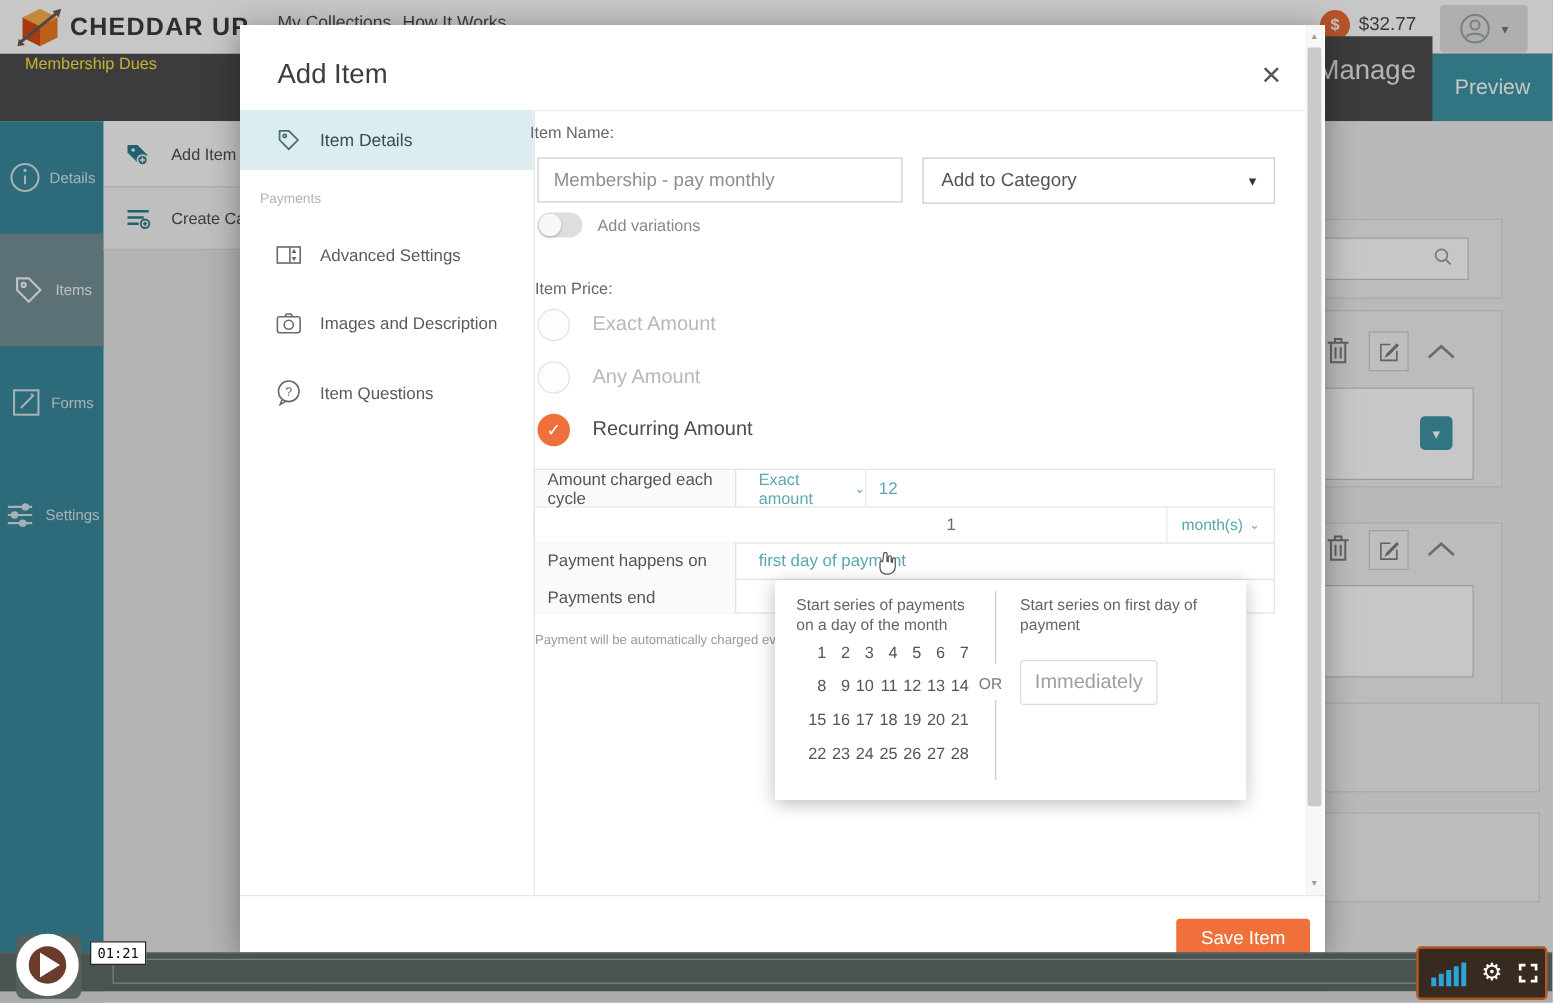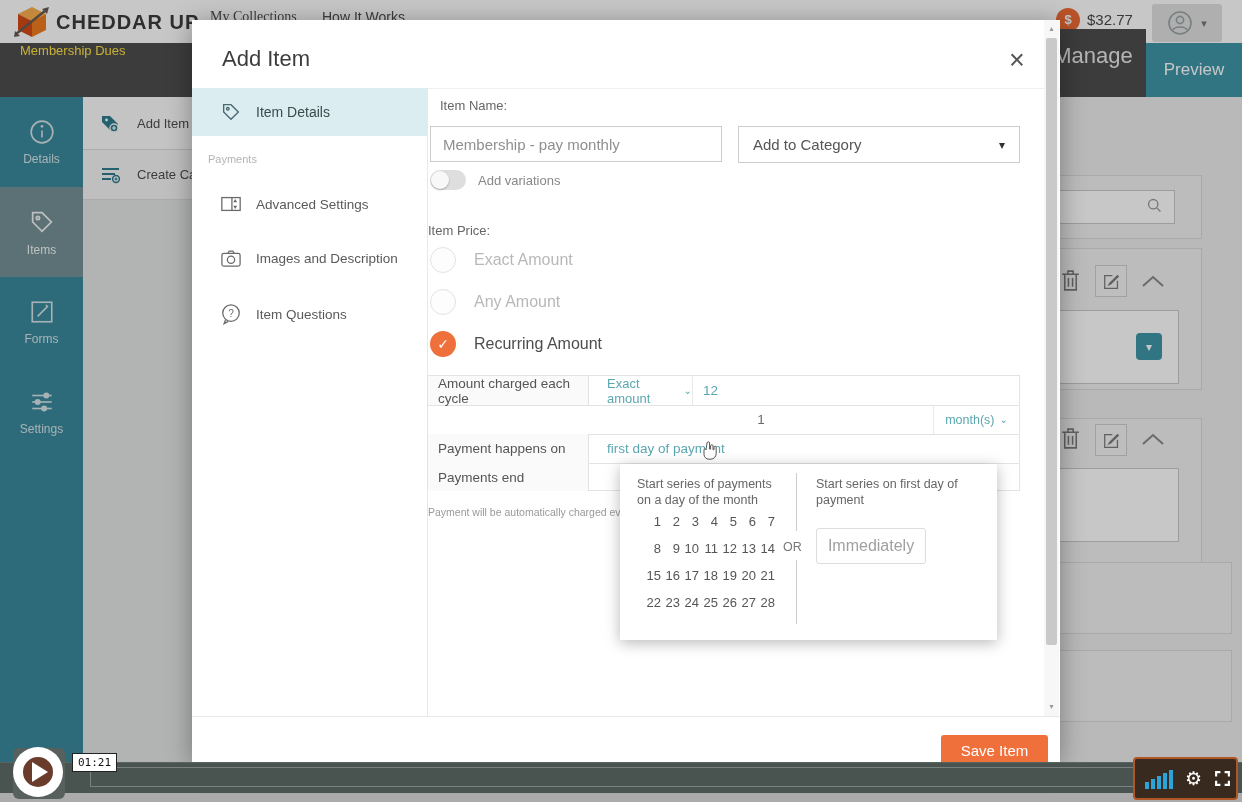--- a/index.html
+++ b/index.html
@@ -7,37 +7,37 @@
          font-family:"Liberation Sans",sans-serif;color:#444;}
   .abs{position:absolute;}
   svg{display:block;}
 
   
   .bg{position:absolute;inset:0;z-index:1;}
   .topbar{left:0;top:0;width:1242px;height:43px;background:#ffffff;}
   .brand{left:56px;top:11px;font-size:20px;font-weight:bold;letter-spacing:1px;color:#3b3b3b;}
   .logo{left:13px;top:4px;}
   .nav-link{top:9px;font-size:14px;color:#4f4f4f;}
-  .nav-1{left:210px;font-family:Liberation Serif, serif;} .nav-2{left:322px;}
+  .nav-1{left:222px;} .nav-2{left:322px;}
   .balance-badge{left:1056px;top:8px;width:24px;height:24px;border-radius:50%;background:#ef6b35;
                  color:#fff;font-size:13px;font-weight:bold;text-align:center;line-height:24px;}
   .balance-text{left:1087px;top:11px;font-size:15px;color:#4a4a4a;}
   .avatar-btn{left:1152px;top:4px;width:70px;height:38px;background:#e0e0e0;border-radius:3px;
               display:flex;align-items:center;justify-content:center;gap:8px;}
   .chev-small{font-size:11px;color:#777;}
 
   .coll-header{left:0;top:43px;width:1242px;height:54px;background:#4e4e4e;}
   .coll-title{left:20px;top:0;font-size:13px;color:#fde047;}
   .manage-btn{left:1040px;top:29px;width:106px;height:54px;background:#4e4e4e;color:#e8e8e8;
               font-size:22px;display:flex;align-items:center;justify-content:center;}
   .preview-btn{left:1146px;top:43px;width:96px;height:54px;background:#3f96a8;color:#fff;
                font-size:17px;display:flex;align-items:center;justify-content:center;}
 
   .sidebar{left:0;top:97px;width:83px;height:705px;background:#3a8a9e;}
-  .side-item{left:0;width:83px;height:90px;display:flex;flex-direction:column;align-items:center;
+  .side-item{left:0;width:83px;height:90px;display:flex;flex-direction:row;align-items:center;
              justify-content:center;gap:7px;color:#d6e4e8;font-size:12px;}
   .side-item.sel{background:#779197;color:#f2f6f6;}
   .si-0{top:97px;}.si-1{top:187px;}.si-2{top:277px;}.si-3{top:367px;}
 
   .items-panel{left:83px;top:97px;width:167px;height:705px;background:#e4e6e6;}
   .ip-row{left:83px;width:167px;display:flex;align-items:center;gap:14px;padding-left:16px;
           box-sizing:border-box;border-bottom:1px solid #dcdcdc;font-size:13px;color:#4e4e4e;}
   .ip-1{top:97px;height:53px;background:#fbfbfb;}
   .ip-2{top:150px;height:50px;background:#f5f5f5;}
 
@@ -60,21 +60,21 @@
   .m-nav-border{left:235px;top:68px;width:0;height:628px;border-left:1px solid #e8e8e8;}
   .m-head-line{left:235px;top:68px;width:633px;height:0;border-top:1px solid #efefef;}
   .m-nav-sel{left:0;top:68px;width:235px;height:48px;background:#dcedf1;display:flex;align-items:center;
              gap:14px;padding-left:28px;box-sizing:border-box;font-size:14px;color:#3c4a4d;}
   .m-optional{left:16px;top:133px;font-size:11px;color:#b3b3b3;}
   .m-nav-item{left:0;width:235px;height:28px;display:flex;align-items:center;gap:14px;padding-left:28px;
               box-sizing:border-box;font-size:13.5px;color:#5a5a5a;}
   .mn-0{top:170px;}.mn-1{top:224px;}.mn-2{top:280px;}
 
   .f-label{font-size:13px;color:#666;}
-  .lab-name{left:248px;top:78px;}
+  .lab-name{left:232px;top:78px;}
   .name-input{left:238px;top:106px;width:292px;height:36px;border:1px solid #ccc;box-sizing:border-box;
               display:flex;align-items:center;padding-left:12px;font-size:15px;color:#8f8f8f;background:#fff;}
   .cat-select{left:546px;top:106px;width:282px;height:37px;border:1px solid #ccc;box-sizing:border-box;
               display:flex;align-items:center;padding:0 14px;font-size:15px;color:#555;background:#fff;}
   .cat-caret{margin-left:auto;font-size:12px;color:#333;}
   .toggle{left:238px;top:150px;width:36px;height:20px;border-radius:10px;background:#dedede;}
   .knob{position:absolute;left:1px;top:1px;width:18px;height:18px;border-radius:50%;background:#f8f8f8;
         box-shadow:0 1px 2px rgba(0,0,0,0.25);}
   .toggle-label{left:286px;top:153px;font-size:13px;color:#888;}
   .lab-price{left:236px;top:203px;}

